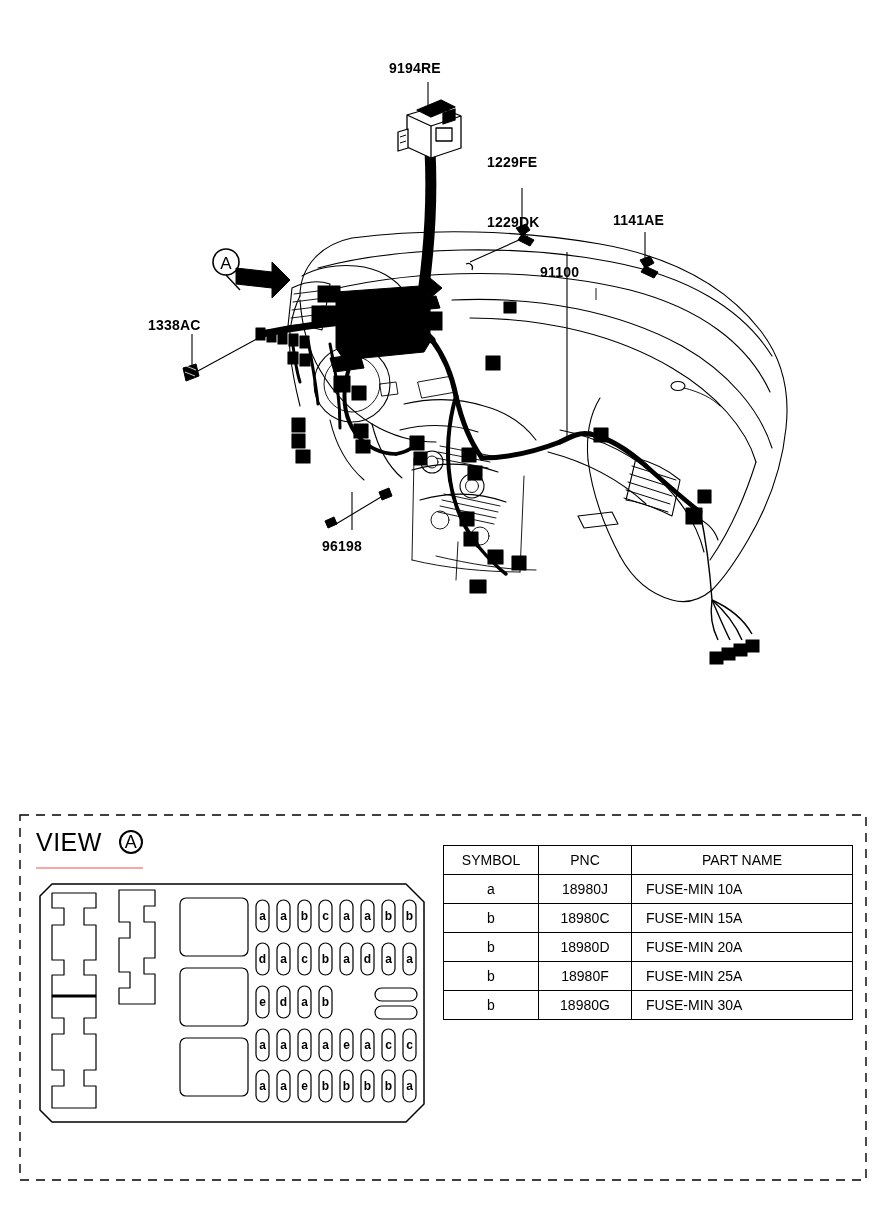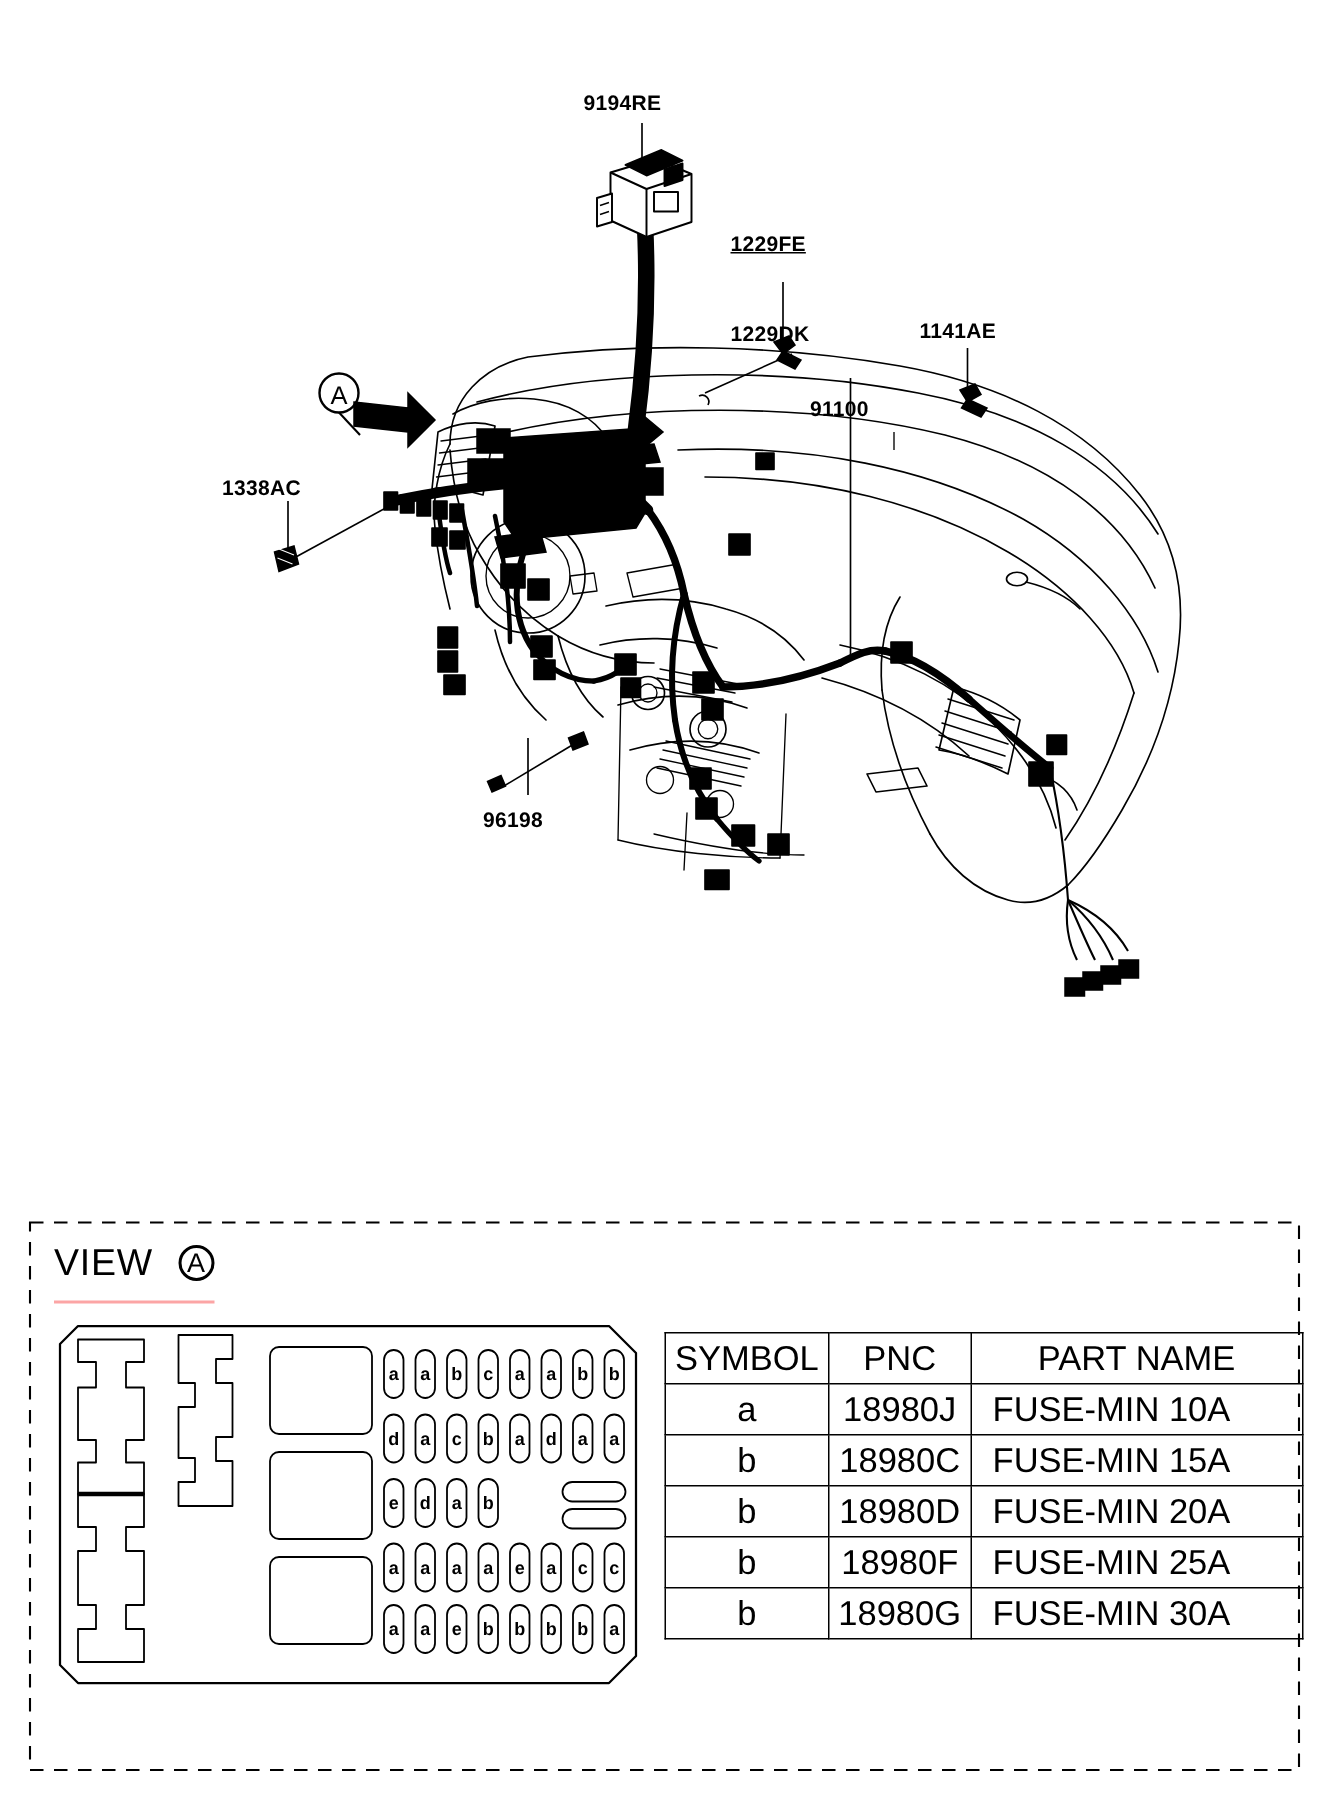--- a/index.html
+++ b/index.html
@@ -62,23 +62,23 @@
     border: 2px solid #000;
     border-radius: 50%;
     font-size: 18px;
     line-height: 1;
     box-sizing: border-box;
   }
   
   .fuse-table {
     position: absolute;
     left: 443px;
-    top: 888px;
+    top: 845px;
     border-collapse: collapse;
-    font-size: 23px;
+    font-size: 14px;
     font-weight: 400;
   }
   .fuse-table th,
   .fuse-table td {
     border: 1.5px solid #000;
     padding: 3px 6px;
     text-align: center;
     height: 22px;
     font-weight: 400;
     white-space: nowrap;
@@ -331,21 +331,21 @@
 
     <g>
       <circle cx="226" cy="262" r="13" fill="#fff" stroke="#000" stroke-width="1.6"></circle>
       <text x="226" y="269" font-family="Liberation Sans, sans-serif" font-size="17" text-anchor="middle" fill="#000">A</text>
       <path d="M226 275 L 240 290" stroke="#000" stroke-width="1.4" fill="none"></path>
       <path d="M236 268 L 272 272 L 272 262 L 290 280 L 272 298 L 272 288 L 236 284 Z" fill="#000" stroke="#000" stroke-width="1"></path>
     </g>
   </svg>
 
   <div class="callout" style="left:389px;  top:60px;">9194RE</div>
-  <div class="callout" style="left:487px;  top:154px;text-decoration:underline;">1229FE</div>
+  <div class="callout" style="left:487px;  top:154px;">1229FE</div>
   <div class="callout" style="left:487px;  top:176px;margin-top:38px;">1229DK</div>
   <div class="callout" style="left:613px;  top:212px;">1141AE</div>
   <div class="callout" style="left:540px;  top:232px;margin-top:32px;">91100</div>
   <div class="callout" style="left:148px;  top:317px;">1338AC</div>
   <div class="callout" style="left:322px;  top:538px;text-align:right;">96198</div>
 
   <svg class="svg-layer" viewBox="0 0 886 1211">
 
     <rect x="20" y="815" width="846" height="365" fill="none" stroke="#000" stroke-width="1.4" stroke-dasharray="9 7"></rect>
 

